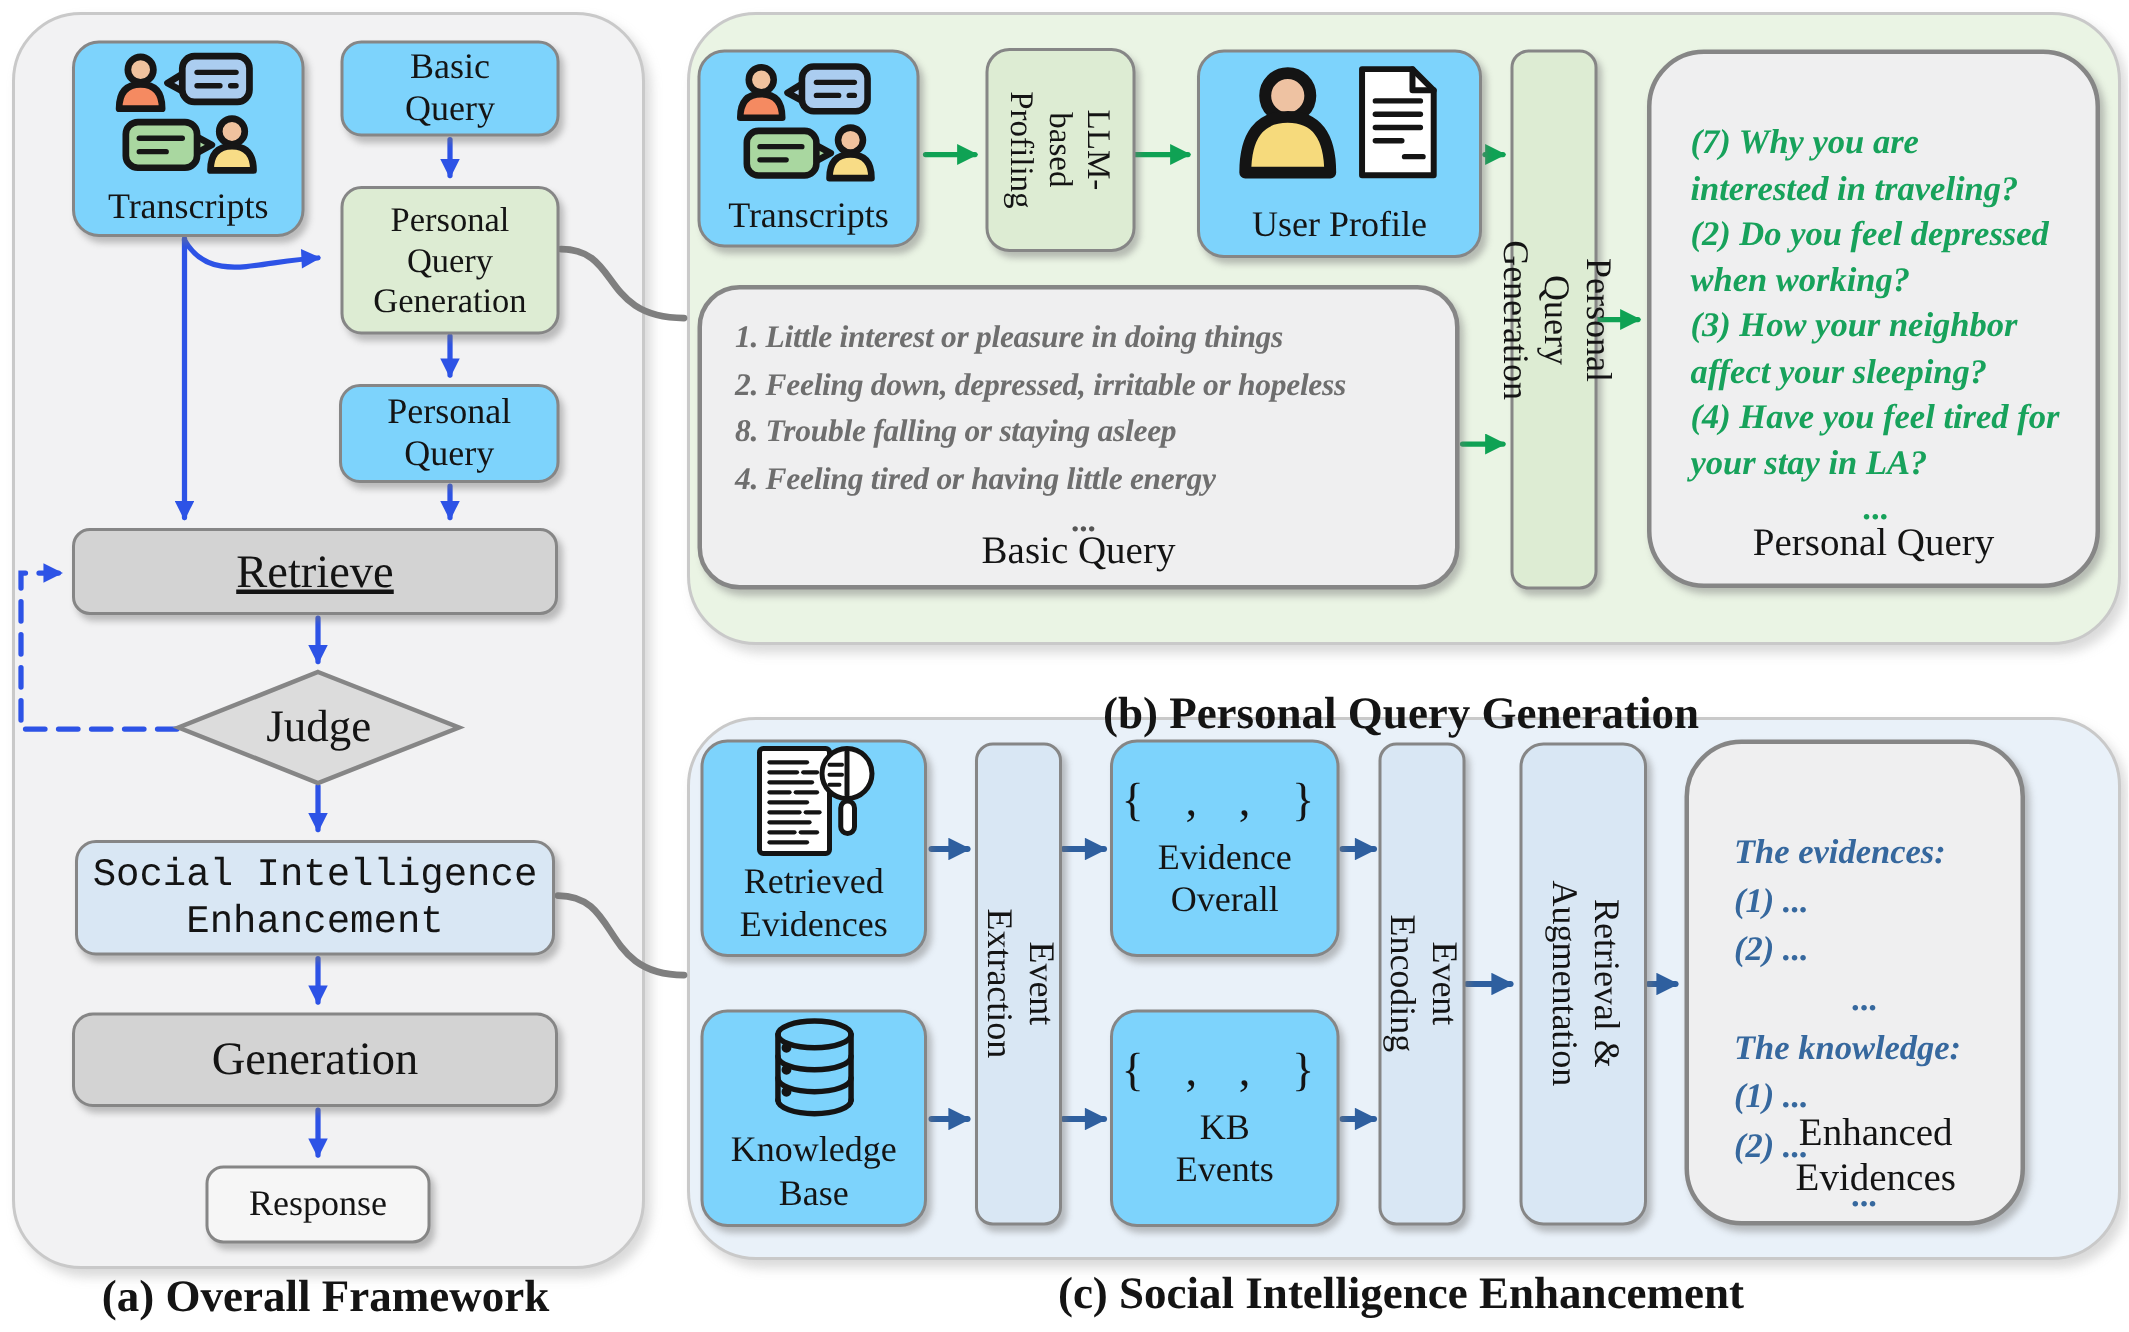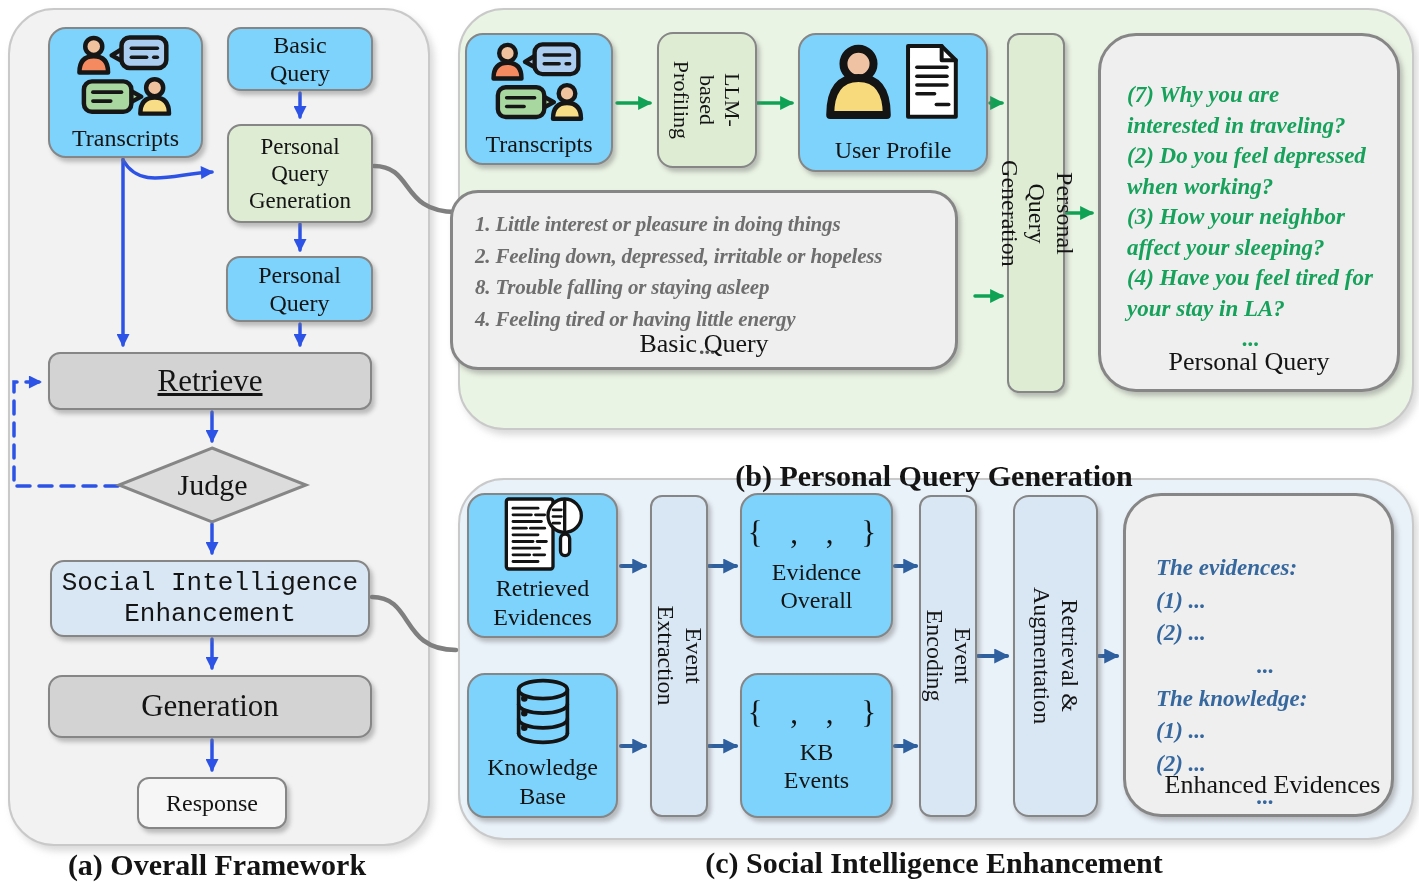--- a/index.html
+++ b/index.html
@@ -221,21 +221,21 @@
     </div>
     <div class="lbl" style="padding-bottom:6px;">User Profile</div>
   </div>
 
   <div class="box fill-green" style="left:1007px;top:33px;width:58px;height:360px;border-radius:12px;">
     <div class="vwrap">
         <span class="vtext">Personal Query Generation</span>
       </div>
   </div>
 
-  <div class="content-box" style="left:450px;top:190px;width:508px;height:180px;border-radius:28px;">
+  <div class="content-box" style="left:465px;top:190px;width:508px;height:203px;border-radius:28px;">
     <div class="bq-list">
       <div class="bq-item">1. Little interest or pleasure in doing things</div>
       <div class="bq-item">2. Feeling down, depressed, irritable or hopeless</div>
       <div class="bq-item">8. Trouble falling or staying asleep</div>
       <div class="bq-item">4. Feeling tired or having little energy</div>
       <div class="dots-gray">...</div>
     </div>
     <div class="box-tag" style="bottom:8px;">Basic Query</div>
   </div>
 
@@ -329,21 +329,21 @@
       </div>
   </div>
 
   <div class="box fill-blue" style="left:1013px;top:495px;width:85px;height:322px;border-radius:16px;">
     <div class="vwrap">
         <span class="vtext">Retrieval &amp;
 Augmentation</span>
       </div>
   </div>
 
-  <div class="content-box" style="left:1123px;top:493px;width:271px;height:324px;border-radius:38px;">
+  <div class="content-box" style="left:1123px;top:493px;width:227px;height:324px;border-radius:38px;">
     <div class="ee-text">
       <div class="ee-line">The evidences:</div>
       <div class="ee-line">(1) ...</div>
       <div class="ee-line">(2) ...</div>
       <div class="ee-line center">...</div>
       <div class="ee-line">The knowledge:</div>
       <div class="ee-line">(1) ...</div>
       <div class="ee-line">(2) ...</div>
       <div class="ee-line center">...</div>
     </div>

